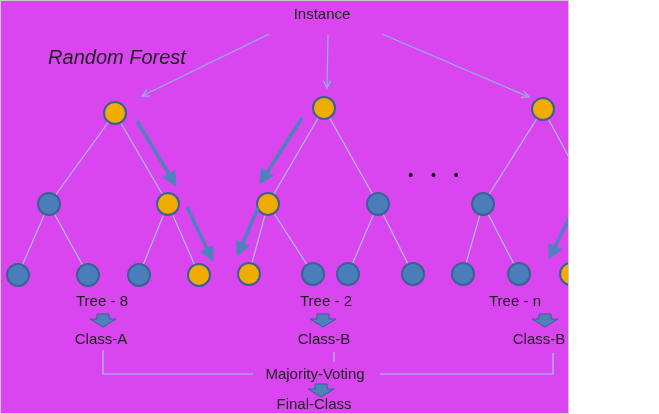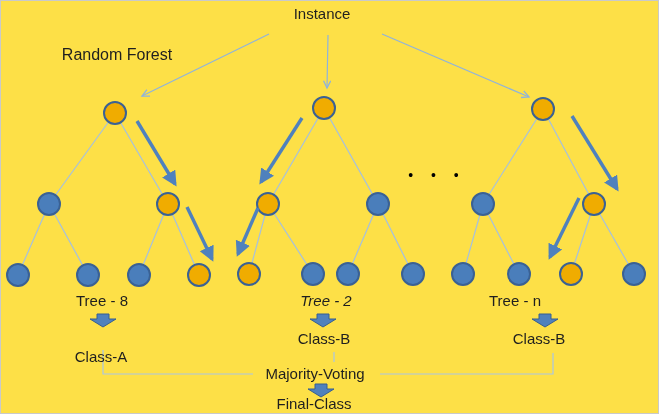--- a/index.html
+++ b/index.html
@@ -1,34 +1,34 @@
 <!DOCTYPE html>
 <html><head>
 <meta charset="utf-8">
 <style>
   html,body{margin:0;padding:0;background:#fff;}
   .canvas{
     position:relative;
-    width:659px;height:414px;
-    background:#fde047;
+    width:569px;height:414px;
+    background:#d946ef;
     border:1px solid #c9c9c9;
     box-sizing:border-box;
     font-family:"Liberation Sans", sans-serif;
     overflow:hidden;
   }
   .layer{position:absolute;left:0;top:0;}
   .label{
     position:absolute;
     transform:translateX(-50%);
     font-size:15px;
     color:#1f1f1f;
     white-space:nowrap;
     line-height:1.1;
   }
-  .label.big{font-size:16px;}
+  .label.big{font-size:20px;font-style:italic;}
   .label.dots{
     font-size:14px;
     letter-spacing:7px;
     color:#000;
   }
   .edge{stroke:#a6c0de;stroke-width:1.2;fill:none;}
   .conn{stroke:#a9c5e5;stroke-width:1.2;fill:none;}
   .thin-arrow{stroke:#8fb3dc;stroke-width:1.2;fill:none;}
   .thick-arrow{stroke:#4f81bd;stroke-width:3.4;fill:none;}
   .node{stroke:#3a6194;stroke-width:2;}
@@ -125,23 +125,23 @@
     </g>
   </svg>
 
   <div class="label" style="left:321px;top:5px;">Instance</div>
 
   <div class="label big" style="left:116px;top:45px;">Random Forest</div>
 
   <div class="label dots" style="left:436px;top:167px;">• • •</div>
 
   <div class="label" style="left:101px;top:292px;">Tree - 8</div>
-  <div class="label" style="left:325px;top:292px;font-style:italic;">Tree - 2</div>
+  <div class="label" style="left:325px;top:292px;">Tree - 2</div>
   <div class="label" style="left:514px;top:292px;">Tree - n</div>
 
-  <div class="label" style="left:100px;top:348px;">Class-A</div>
+  <div class="label" style="left:100px;top:330px;">Class-A</div>
   <div class="label" style="left:323px;top:330px;">Class-B</div>
   <div class="label" style="left:538px;top:330px;">Class-B</div>
 
   <div class="label" style="left:314px;top:365px;">Majority-Voting</div>
   <div class="label" style="left:313px;top:395px;">Final-Class</div>
 
 </div>
 
 </body></html>

